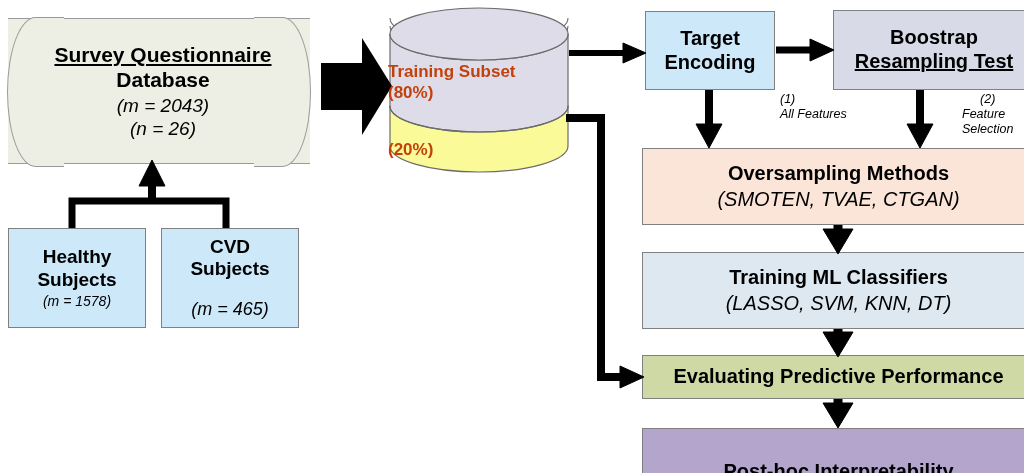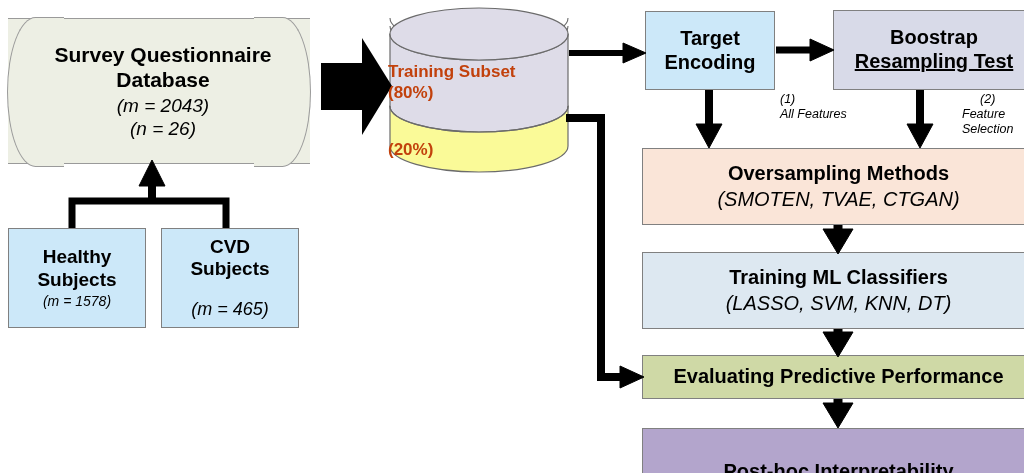--- a/index.html
+++ b/index.html
@@ -68,21 +68,21 @@
 </head>
 <body>
 
 <div id="root">
 
   <div class="node hcyl-body">
     <div class="hcyl-fill"></div>
     <div class="hcyl-capL"></div>
     <div class="hcyl-capR"></div>
     <div class="hcyl-text">
-      <div class="t-bold" style="font-size:21px;">Survey Questionnaire</div>
+      <div class="t-bold" style="font-size:21px;text-decoration:underline;">Survey Questionnaire</div>
       <div class="t-bold" style="font-size:21px;">Database</div>
       <div class="t-ital" style="font-size:19px;margin-top:3px;">(m = 2043)</div>
       <div class="t-ital" style="font-size:19px;">(n = 26)</div>
     </div>
   </div>
 
   <div class="node rect" style="left:8px;top:228px;width:138px;height:100px;background:#CCE8F9;">
     <div class="t-bold" style="font-size:19px;">Healthy</div>
     <div class="t-bold" style="font-size:19px;">Subjects</div>
     <div class="t-ital" style="font-size:14px;margin-top:2px;">(m = 1578)</div>

